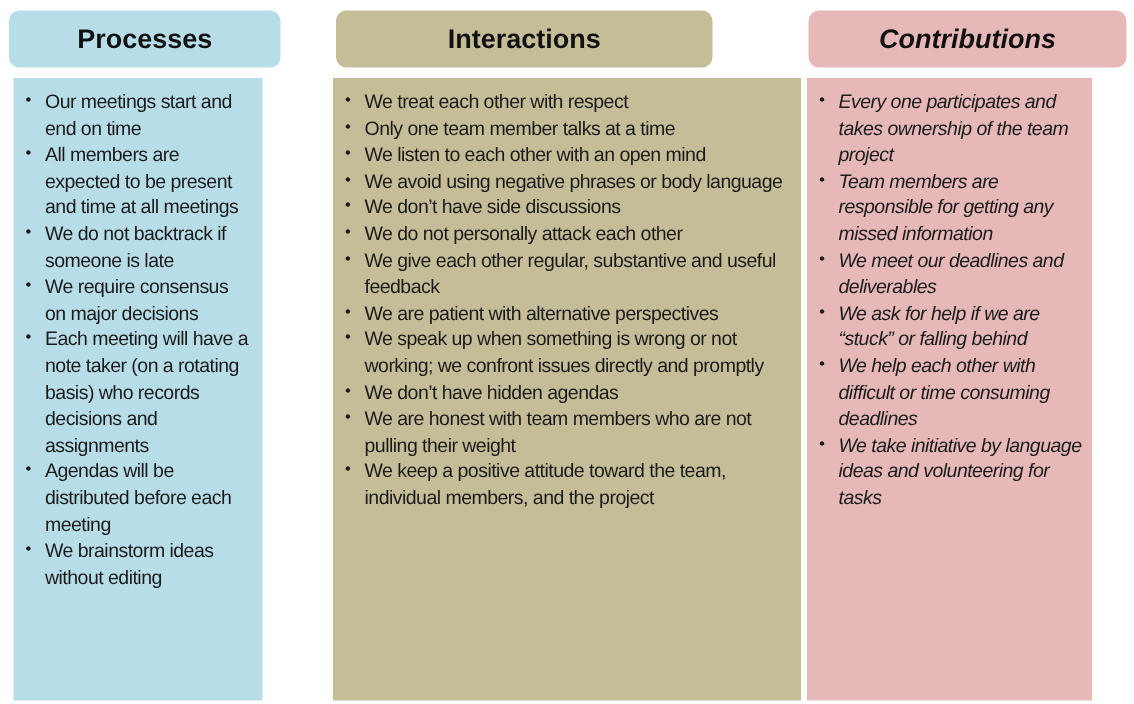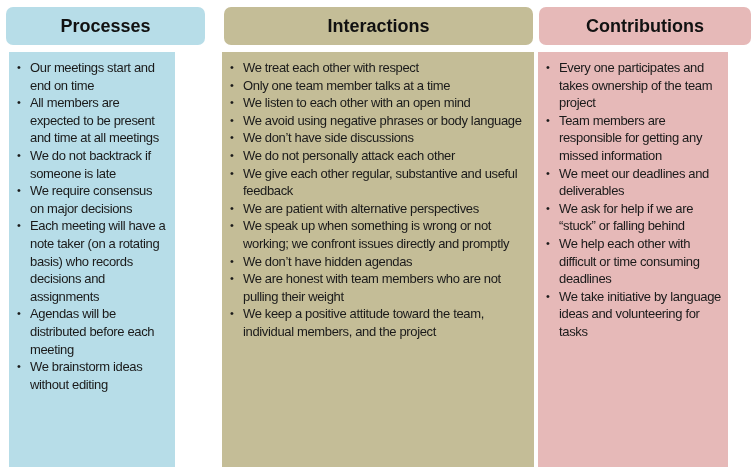--- a/index.html
+++ b/index.html
@@ -7,29 +7,29 @@
          font-family: "Liberation Sans", "DejaVu Sans", sans-serif; color: #1a1a1a; }
   .hdr { position: absolute; top: 7px; height: 38px; border-radius: 7px;
          display: flex; align-items: center; justify-content: center;
          font-weight: bold; font-size: 18px; color: #111; }
   .body { position: absolute; top: 52px; bottom: 2px; }
   .body ul { list-style: none; margin: 0; padding: 7px 6px 0 8px; }
   .body li { position: relative; padding-left: 13px; font-size: 13px; line-height: 17.6px; letter-spacing: -0.35px; }
   .body li::before { content: "\2022"; position: absolute; left: 0; top: 0; font-size: 11px; }
   .c-proc { background: #b7dde8; }
   .c-int  { background: #c4bd97; }
-  .c-con  { background: #e6b9b8; }
+  .c-con  { background: #e6b9b8; font-style: italic; }
 </style>
 </head>
 <body>
 
-<div class="hdr c-proc" style="left:6px; width:199px;justify-content:center;">
+<div class="hdr c-proc" style="left:6px; width:181px;justify-content:center;">
   <span>Processes</span>
 </div>
-<div class="hdr c-int" style="left:224px; width:309px;">
+<div class="hdr c-int" style="left:224px; width:251px;">
   <span>Interactions</span>
 </div>
 <div class="hdr c-con" style="left:539px; width:212px;">
   <span>Contributions</span>
 </div>
 
 <div class="body c-proc" style="left:9px; width:166px;">
   <ul>
     <li>Our meetings start and end on time</li>
     <li>All members are expected to be present and time at all meetings</li>

